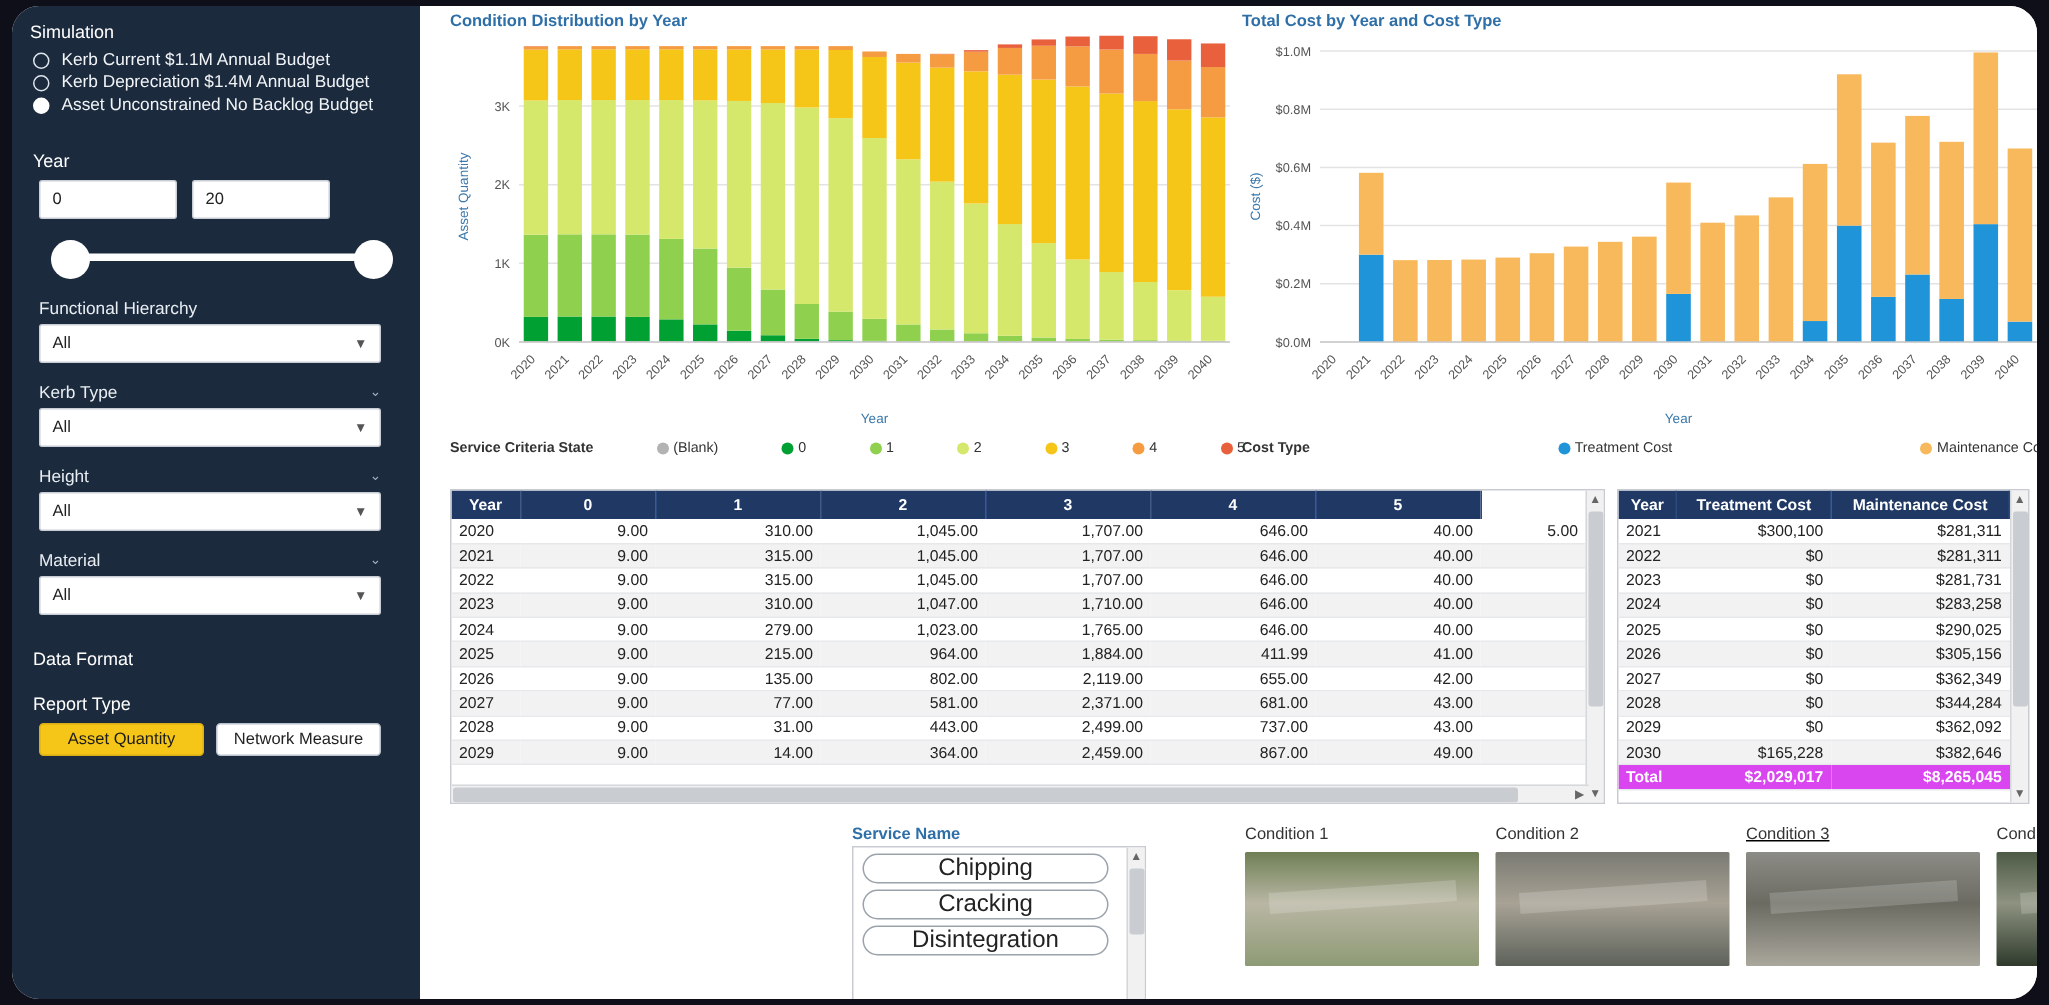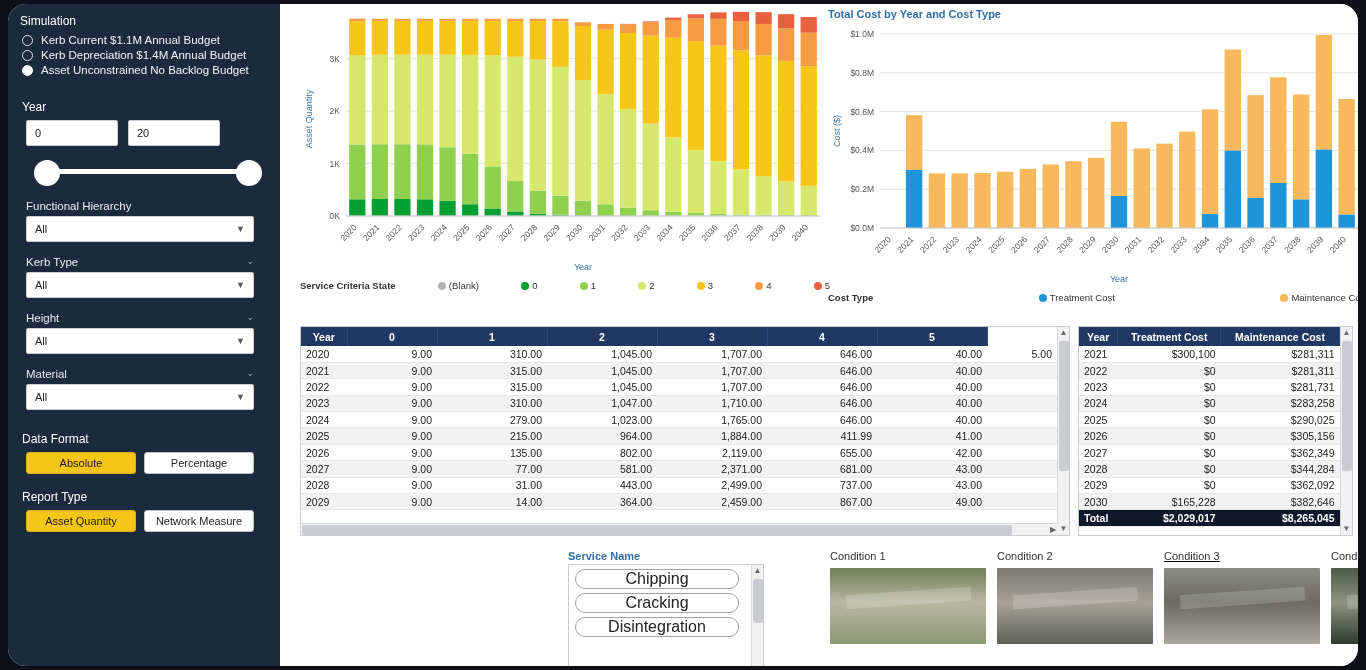--- a/index.html
+++ b/index.html
@@ -177,35 +177,32 @@
     <div class="field-label">
       <span>Material</span>
       <span class="caret-sm">⌄</span>
     </div>
     <div class="dropdown">
       <span>All</span>
       <span class="dd-caret">▼</span>
     </div>
 
     <div class="sb-section-title" style="margin-top:22px">Data Format</div>
-    <div class="btn-pair">
-      <div class="pill active">Absolute</div>
-      <div class="pill">Percentage</div>
-    </div>
 
     <div class="sb-section-title" style="margin-top:16px">Report Type</div>
     <div class="btn-pair">
       <div class="pill active">Asset Quantity</div>
       <div class="pill">Network Measure</div>
     </div>
   </div>
 
   <div class="main">
 
     <div class="chart-box" style="left:20px; top:4px; width:530px; height:300px;">
+      <div class="panel-title">Condition Distribution by Year</div>
       <svg id="svg-cond" width="530" height="268">
           <line x1="46" y1="208" x2="520" y2="208" stroke="#e3e3e3" stroke-width="1"></line>
           <text x="40" y="211" text-anchor="end" class="tick">0K</text>
           <line x1="46" y1="155.56756756756755" x2="520" y2="155.56756756756755" stroke="#e3e3e3" stroke-width="1"></line>
           <text x="40" y="158.56756756756755" text-anchor="end" class="tick">1K</text>
           <line x1="46" y1="103.13513513513513" x2="520" y2="103.13513513513513" stroke="#e3e3e3" stroke-width="1"></line>
           <text x="40" y="106.13513513513513" text-anchor="end" class="tick">2K</text>
           <line x1="46" y1="50.70270270270268" x2="520" y2="50.70270270270268" stroke="#e3e3e3" stroke-width="1"></line>
           <text x="40" y="53.70270270270268" text-anchor="end" class="tick">3K</text>
           <rect x="49.16" y="207.5281081081081" width="16.251428571428573" height="0.47189189189189185" fill="#b3b3b3"></rect>
@@ -658,21 +655,21 @@
               <tr>
                 <td>2029</td>
                 <td class="num">$0</td>
                 <td class="num">$362,092</td>
               </tr>
               <tr style="background: rgb(242, 242, 242);">
                 <td>2030</td>
                 <td class="num">$165,228</td>
                 <td class="num">$382,646</td>
               </tr>
-              <tr style="background: #0f172a;">
+              <tr style="background: #d946ef;">
                 <td style="color: rgb(255, 255, 255); font-weight: bold;">Total</td>
                 <td class="num" style="color: rgb(255, 255, 255); font-weight: bold;">$2,029,017</td>
                 <td class="num" style="color: rgb(255, 255, 255); font-weight: bold;">$8,265,045</td>
               </tr>
             </tbody>
           </table>
       </div>
       <div class="scroll-col">
         <div class="arrow">▲</div>
         <div class="scroll-thumb" style="top:14px; height:130px;"></div>

